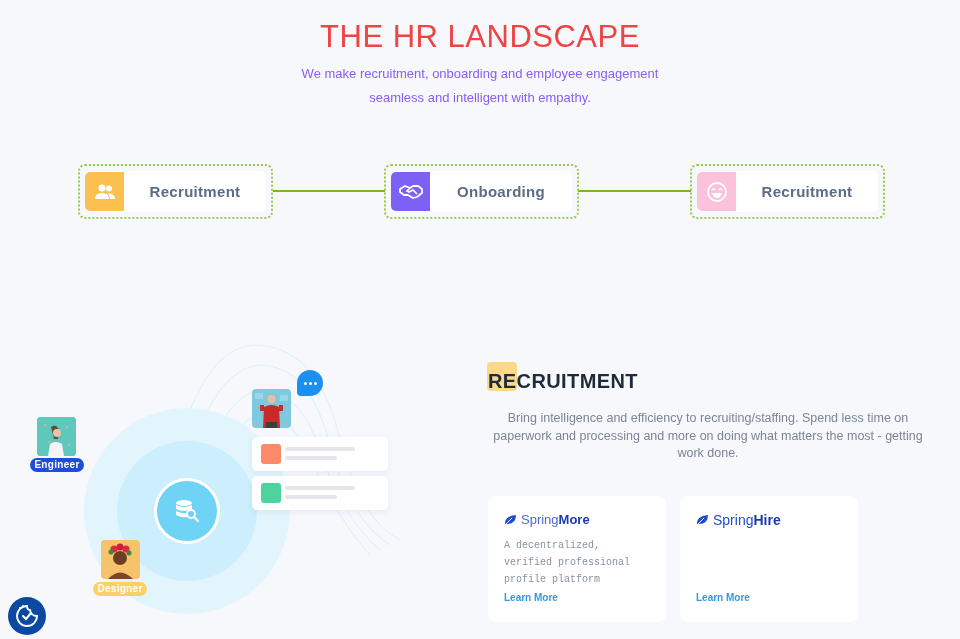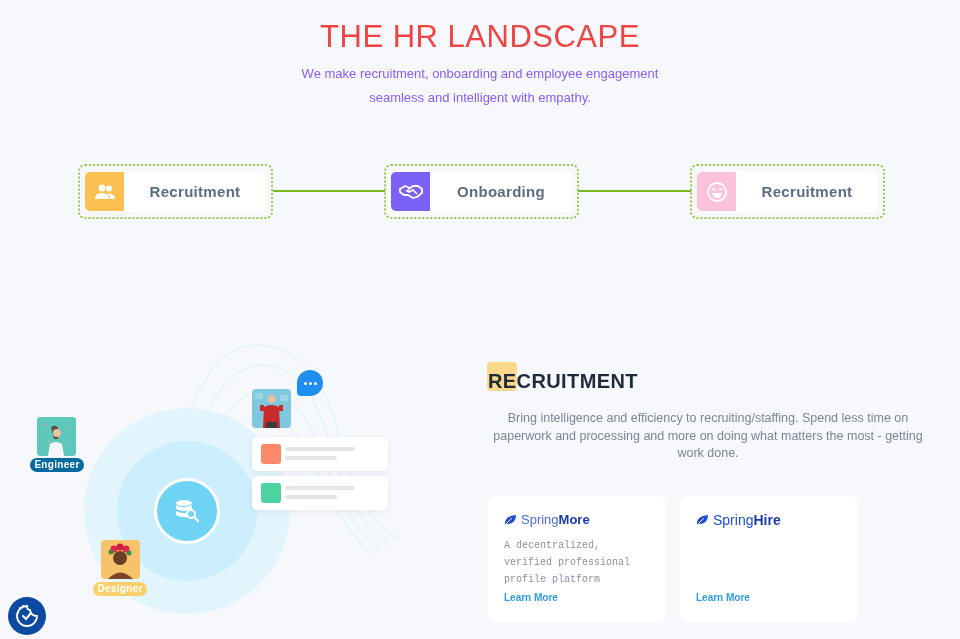--- a/index.html
+++ b/index.html
@@ -187,21 +187,21 @@
     <rect width="39" height="39" fill="#5ec8bc"></rect>
     <circle cx="8" cy="8" r="1" fill="#e8a890"></circle>
       <circle cx="30" cy="10" r="1" fill="#e8a890"></circle>
     <circle cx="12" cy="25" r="1" fill="#e8a890"></circle>
       <circle cx="32" cy="28" r="1" fill="#e8a890"></circle>
     <path d="M14 10 Q20 6 22 14 L21 22 L17 22 Z" fill="#6b4a33"></path>
     <circle cx="20" cy="16" r="4" fill="#e8c3a7"></circle>
     <path d="M11 39 L13 27 Q19 23 25 27 L27 39 Z" fill="#f5f5f5"></path>
   </svg>
 </div>
-<div class="role-tag" style="left:30px;top:458px;width:54px;background:#0369a1;">Engineer</div>
+<div class="role-tag" style="left:30px;top:458px;width:54px;background:#1d4ed8;">Engineer</div>
 
 <div class="avatar" style="left:101px;top:540px;width:39px;height:39px;">
   <svg width="39" height="39" viewBox="0 0 39 39">
     <rect width="39" height="39" fill="#f6c36a"></rect>
     <circle cx="19" cy="18" r="7" fill="#6b3e26"></circle>
     <circle cx="13" cy="9" r="3.5" fill="#e0264a"></circle>
       <circle cx="19" cy="7" r="3.5" fill="#c91e3c"></circle>
     <circle cx="25" cy="9" r="3.5" fill="#e0264a"></circle>
       <circle cx="10" cy="12" r="2.5" fill="#3a8a3a"></circle>
     <circle cx="28" cy="13" r="2.5" fill="#3a8a3a"></circle>

